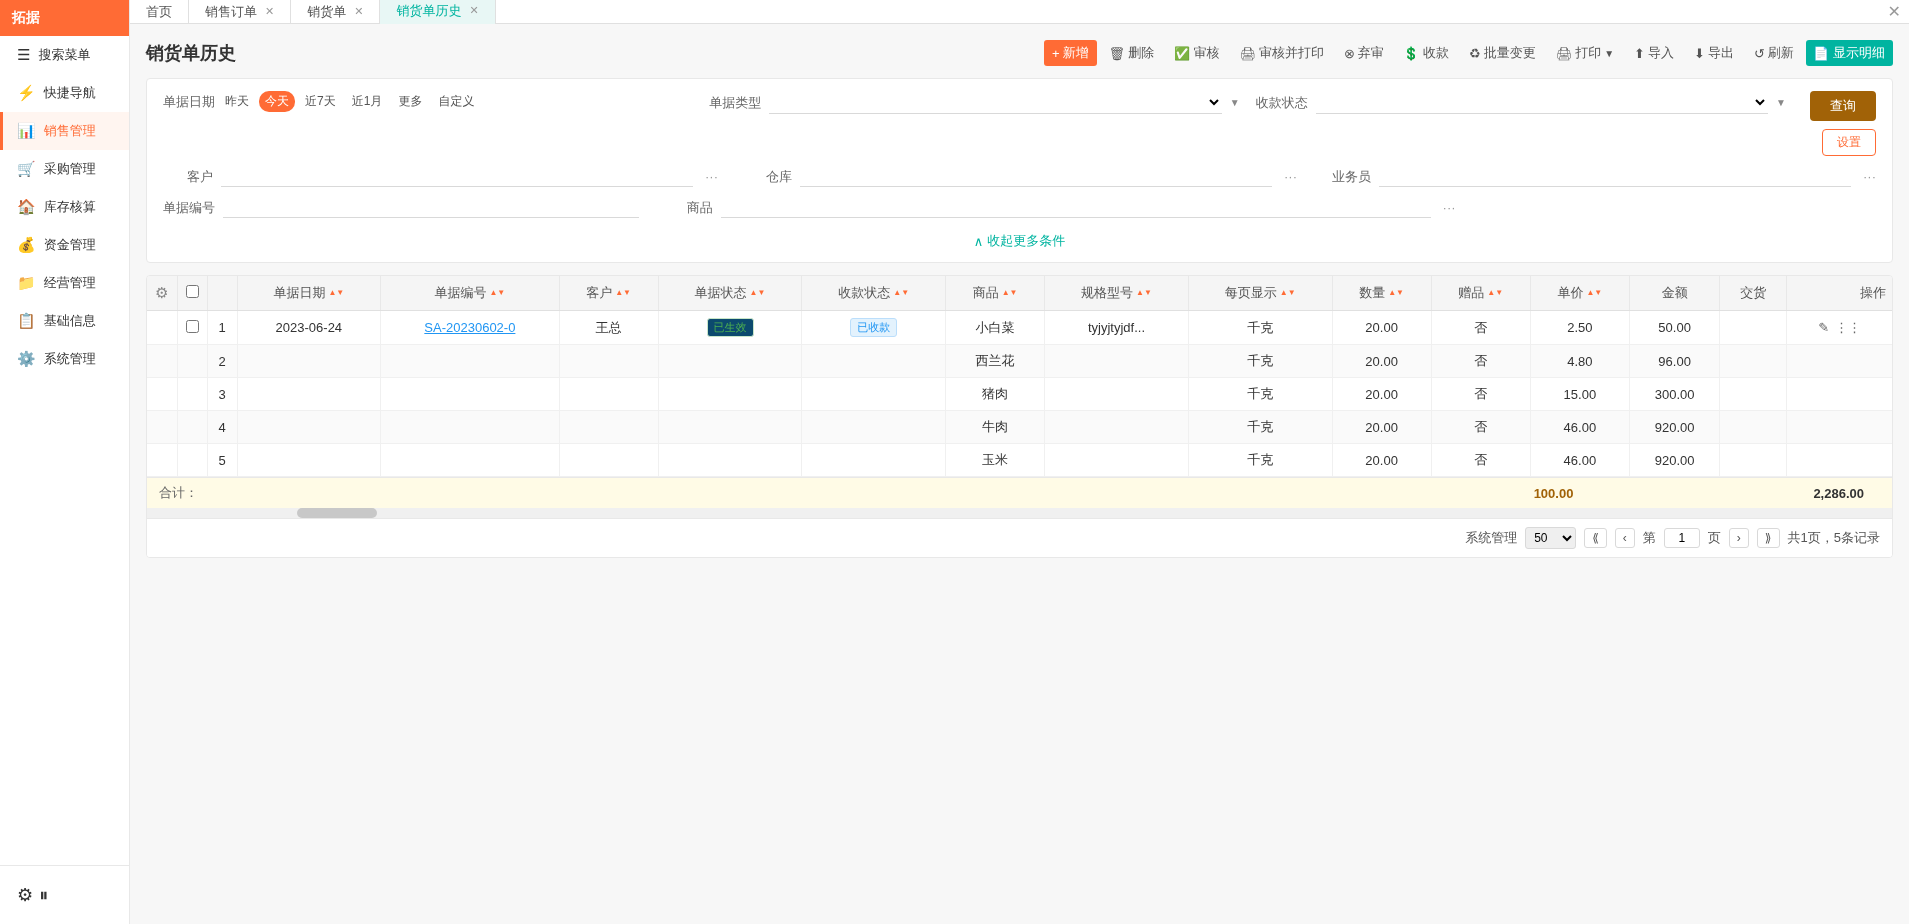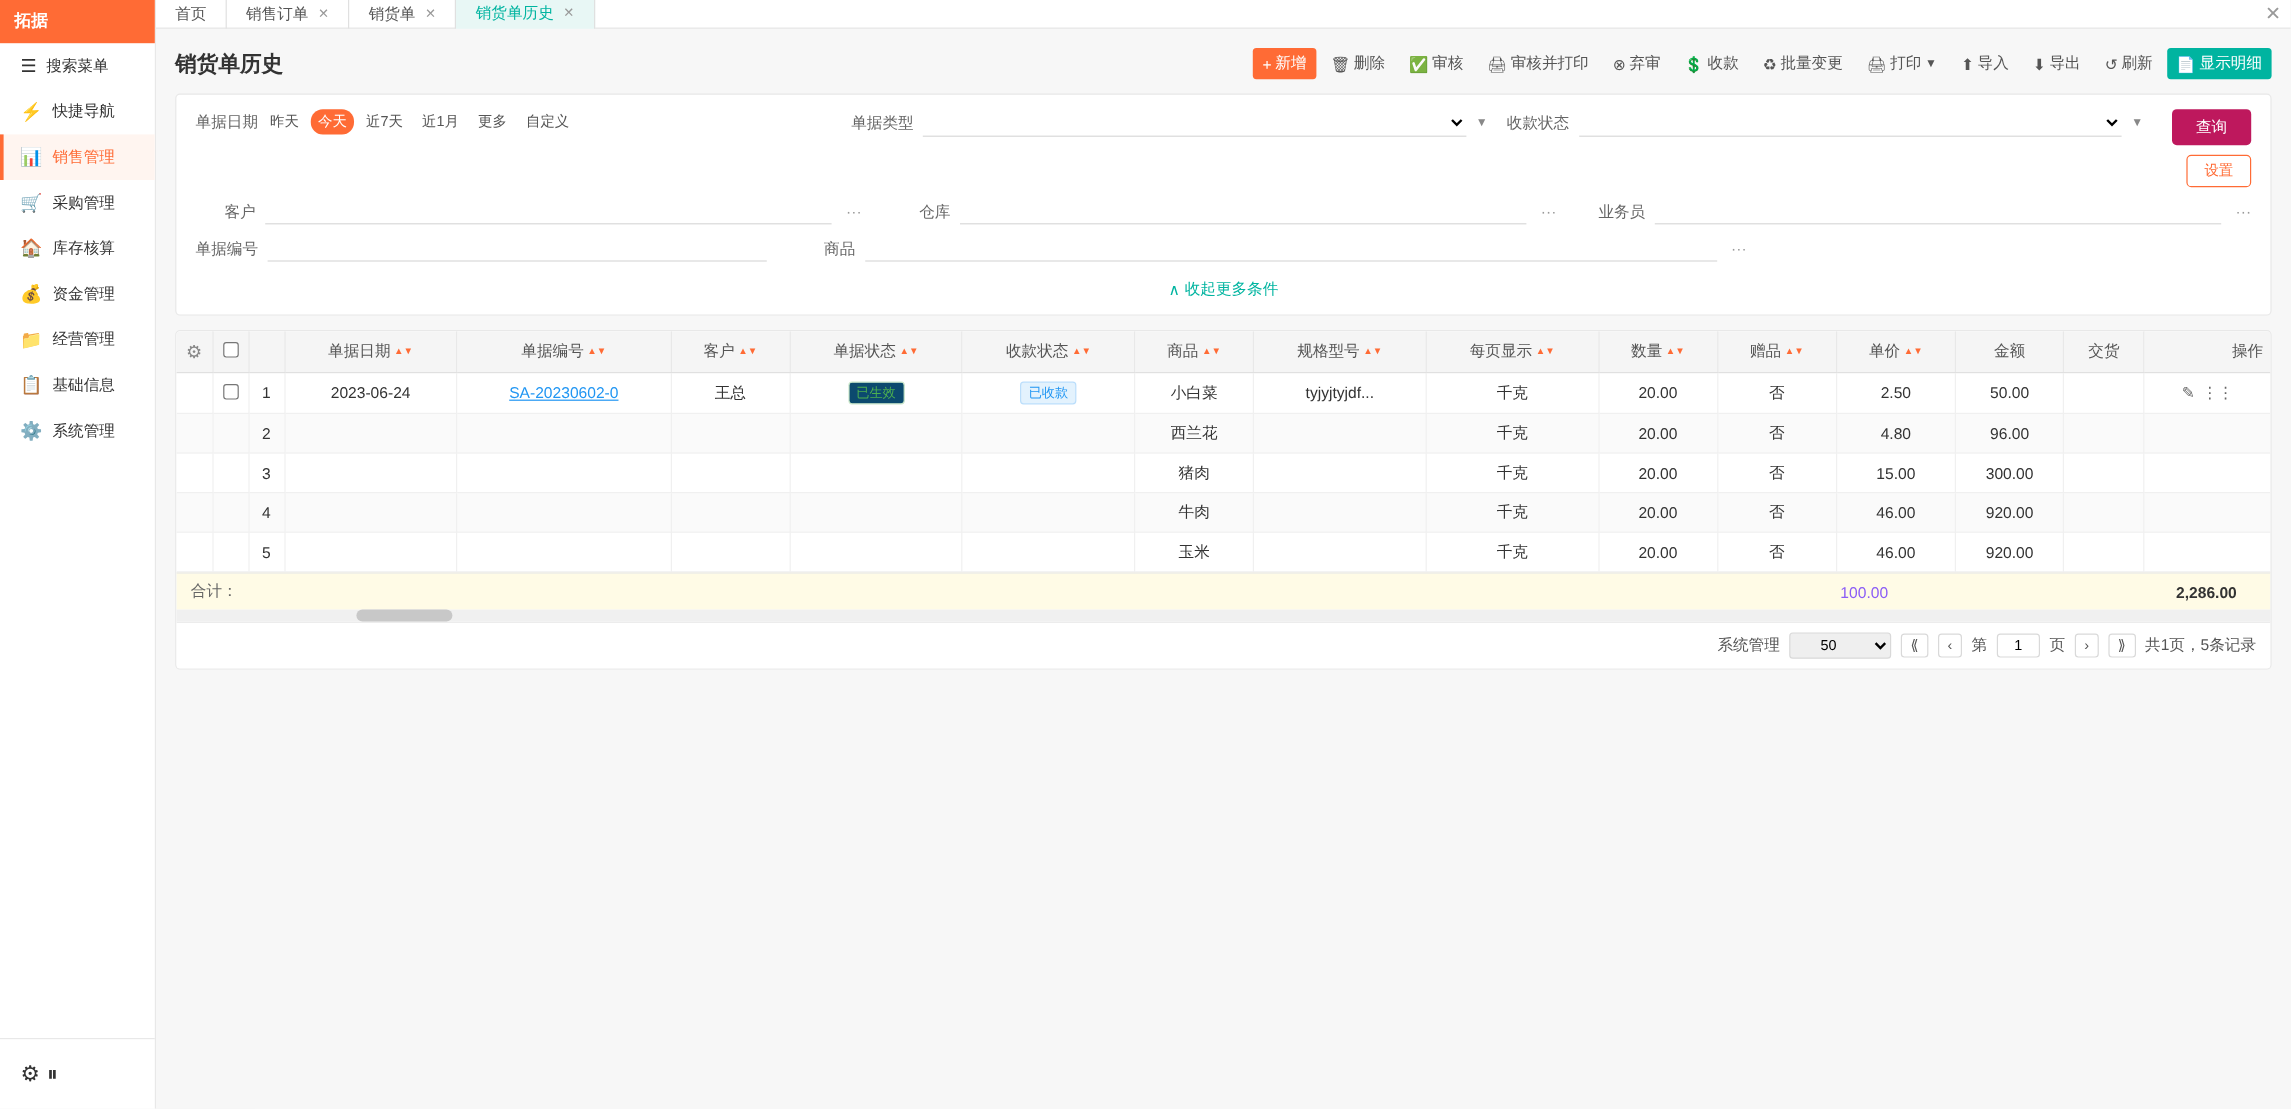--- a/index.html
+++ b/index.html
@@ -171,21 +171,21 @@
       justify-content: center;
       align-items: center;
       padding: 4px 0 0;
       cursor: pointer;
       color: #00b4a0;
       font-size: 12px;
       gap: 4px;
     }
 
     .query-btn {
-      background: #be185d;
+      background: #a16207;
       color: #fff;
       border: none;
       border-radius: 4px;
       padding: 6px 20px;
       cursor: pointer;
       font-size: 13px;
     }
     .set-btn {
       background: #fff;
       color: #ff6b35;
@@ -253,39 +253,39 @@
     .table-footer {
       background: #fffbe6;
       border-top: 1px solid #e8e8e8;
       display: flex;
       align-items: center;
       padding: 6px 12px;
       font-size: 13px;
       color: #333;
     }
     .footer-label { color: #666; margin-right: 8px; }
-    .footer-qty { font-weight: normal; color: #8b5cf6; }
+    .footer-qty { font-weight: bold; color: #a16207; }
     .footer-amount { font-weight: bold; color: #333; }
 
     
     .pagination {
       display: flex;
       align-items: center;
       justify-content: flex-end;
       padding: 8px 12px;
       background: #fff;
       border-top: 1px solid #e8e8e8;
       gap: 8px;
       font-size: 12px;
       color: #555;
     }
     .page-size-select {
       border: 1px solid #d9d9d9;
       border-radius: 3px;
-      padding: 2px 21px;
+      padding: 2px 4px;
       font-size: 12px;
       cursor: pointer;
     }
     .page-btn {
       padding: 2px 7px;
       border: 1px solid #d9d9d9;
       border-radius: 3px;
       background: #fff;
       cursor: pointer;
       color: #555;

